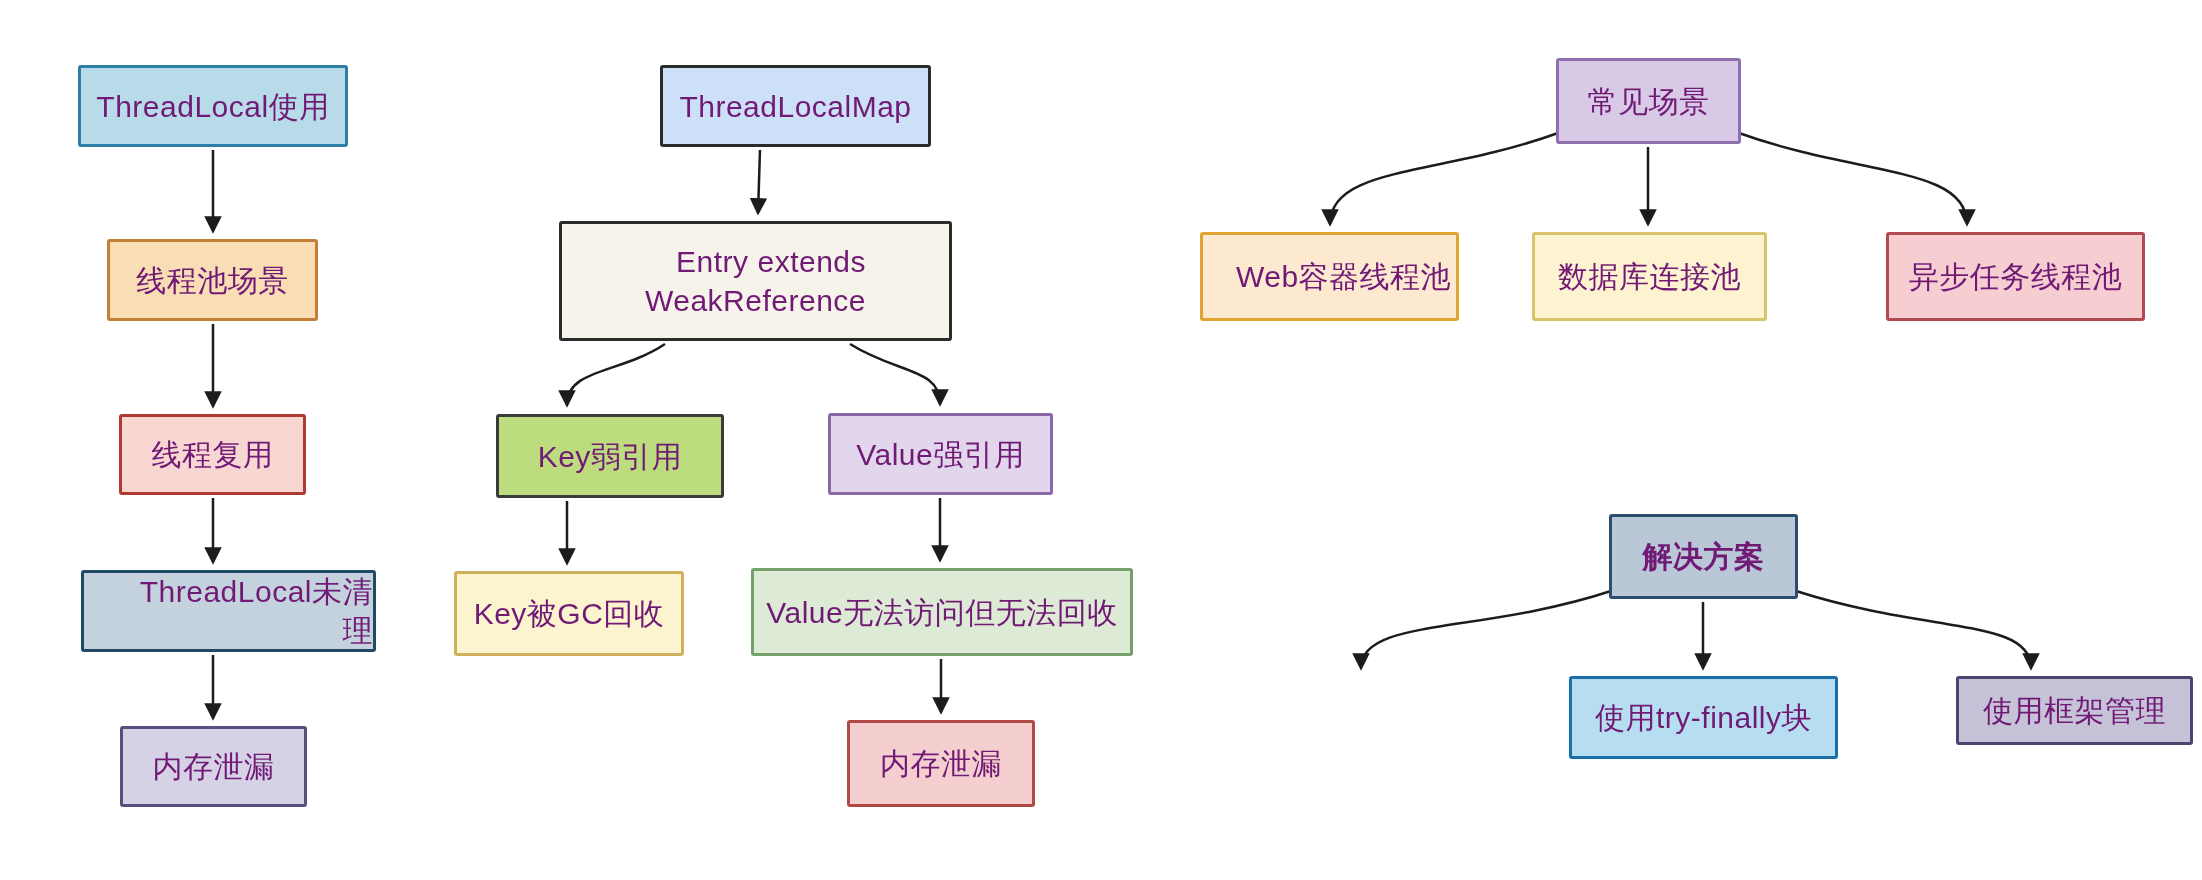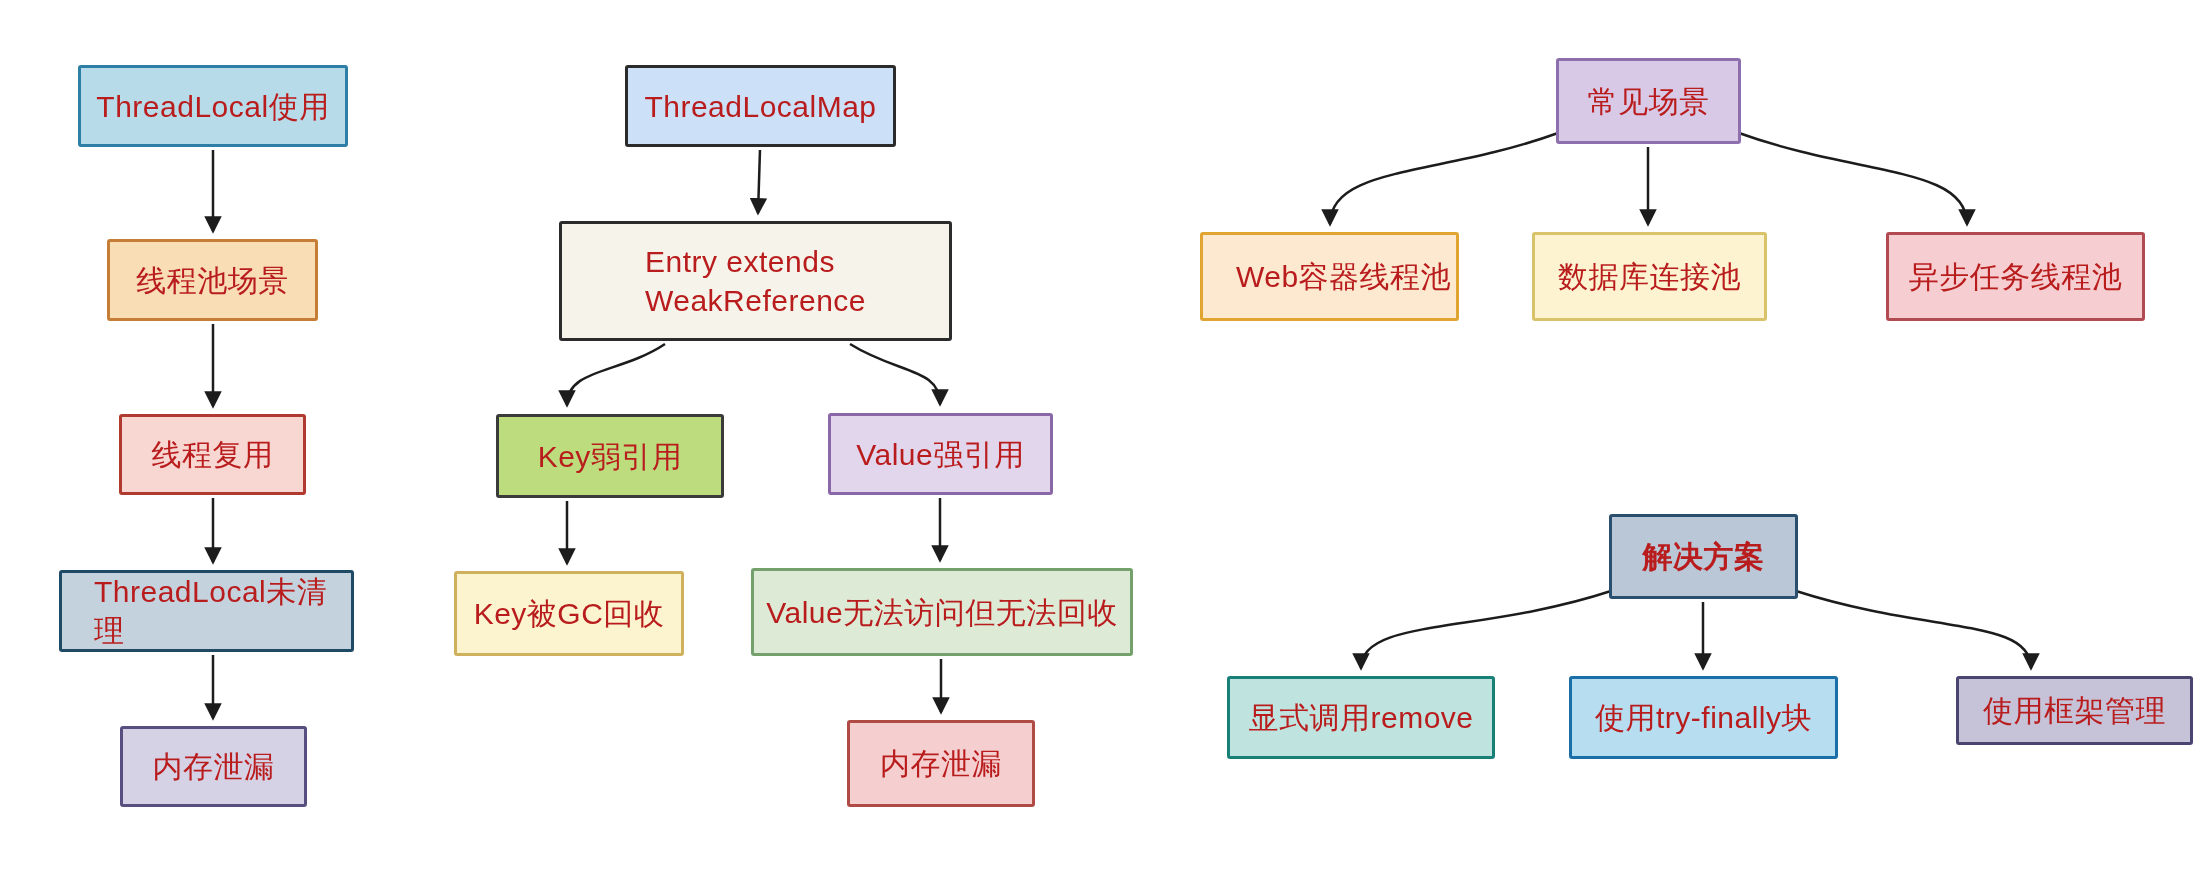--- a/index.html
+++ b/index.html
@@ -26,37 +26,37 @@
     pointer-events: none;
   }
   .node {
     position: absolute;
     box-sizing: border-box;
     border: 3px solid #333;
     border-radius: 3px;
     display: flex;
     align-items: center;
     justify-content: center;
-    text-align: left;
+    text-align: right;
     font-size: 30px;
     line-height: 39px;
-    color: #b91c1c;
+    color: #701a75;
     white-space: pre-line;
     letter-spacing: 0.5px;
   }
 
   
   .n0  { left:  78px; top:  65px; width: 270px; height:  82px; }
   .n1  { left: 107px; top: 239px; width: 211px; height:  82px; }
   .n2  { left: 119px; top: 414px; width: 187px; height:  81px; }
-  .n3  { left:  59px; top: 570px; width: 295px; height:  82px; padding-left: 32px; }
+  .n3  { left:  81px; top: 570px; width: 295px; height:  82px; padding-left: 32px; }
   .n4  { left: 120px; top: 726px; width: 187px; height:  81px; }
 
   
-  .n5  { left: 625px; top:  65px; width: 271px; height:  82px; }
+  .n5  { left: 660px; top:  65px; width: 271px; height:  82px; }
   .n6  { left: 559px; top: 221px; width: 393px; height: 120px; }
   .n7  { left: 468px; top: 414px; width: 228px; height:  84px; margin-left: 28px; }
   .n8  { left: 828px; top: 413px; width: 225px; height:  82px; }
   .n9  { left: 454px; top: 571px; width: 230px; height:  85px; }
   .n10 { left: 751px; top: 568px; width: 382px; height:  88px; }
   .n11 { left: 847px; top: 720px; width: 188px; height:  87px; }
 
   
   .n12 { left: 1556px; top:  58px; width: 185px; height:  86px; }
   .n13 { left: 1200px; top: 232px; width: 259px; height:  89px; }
@@ -122,17 +122,16 @@
   <div class="node n9" style="background-color: rgb(252, 243, 207); border-color: rgb(207, 176, 92);">Key被GC回收</div>
   <div class="node n10" style="background-color: rgb(220, 234, 214); border-color: rgb(116, 160, 108);">Value无法访问但无法回收</div>
   <div class="node n11" style="background-color: rgb(245, 207, 207); border-color: rgb(175, 74, 68);">内存泄漏</div>
 
   <div class="node n12" style="background-color: rgb(216, 201, 230); border-color: rgb(142, 111, 174);">常见场景</div>
   <div class="node n13" style="background-color: rgb(253, 232, 208); border-color: rgb(224, 164, 48); padding-left: 28px;">Web容器线程池</div>
   <div class="node n14" style="background-color: rgb(253, 243, 208); border-color: rgb(216, 195, 106);">数据库连接池</div>
   <div class="node n15" style="background-color: rgb(246, 206, 209); border-color: rgb(178, 74, 82);">异步任务线程池</div>
 
   <div class="node n16" style="background-color: rgb(185, 199, 214); border-color: rgb(42, 79, 110); font-weight: bold;">解决方案</div>
-  <div class="node n17" style="background-color: rgb(191, 228, 223); border-color: rgb(25, 128, 119);">显式调用remove</div>
   <div class="node n18" style="background-color: rgb(183, 221, 240); border-color: rgb(27, 111, 168);">使用try-finally块</div>
   <div class="node n19" style="background-color: rgb(198, 195, 216); border-color: rgb(74, 68, 112);">使用框架管理</div>
 
 </div>
 
 </body></html>

